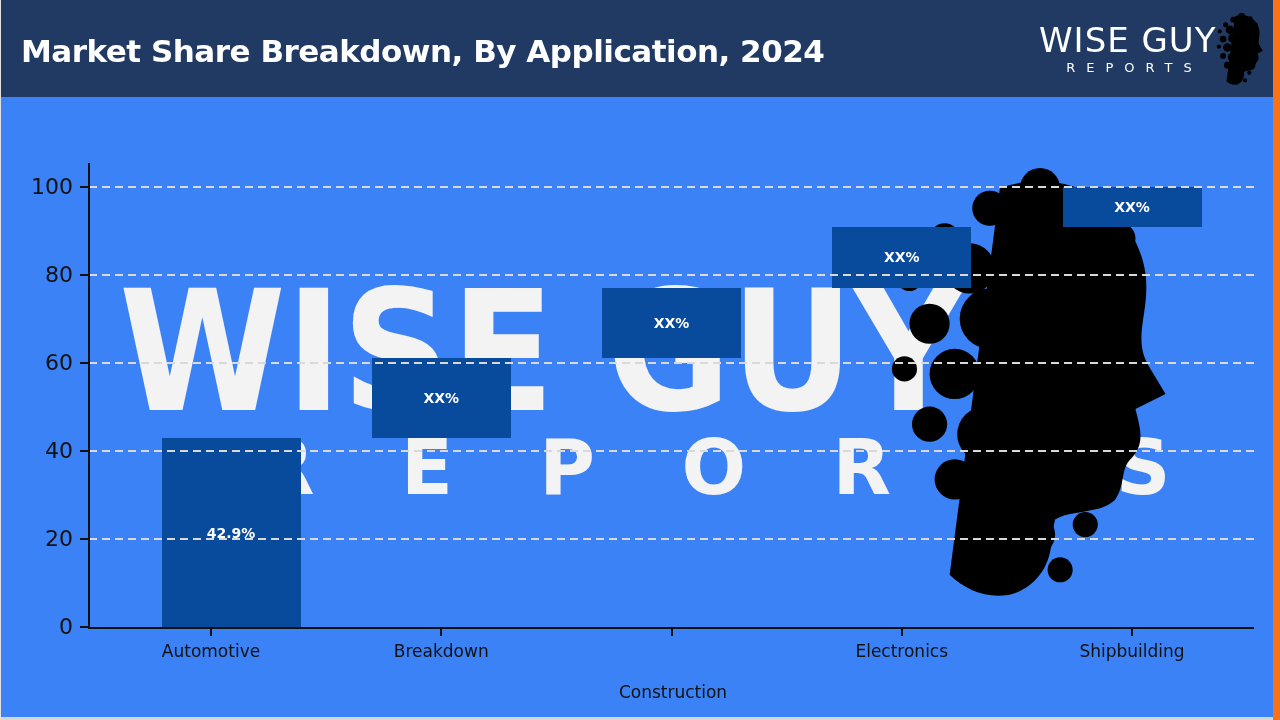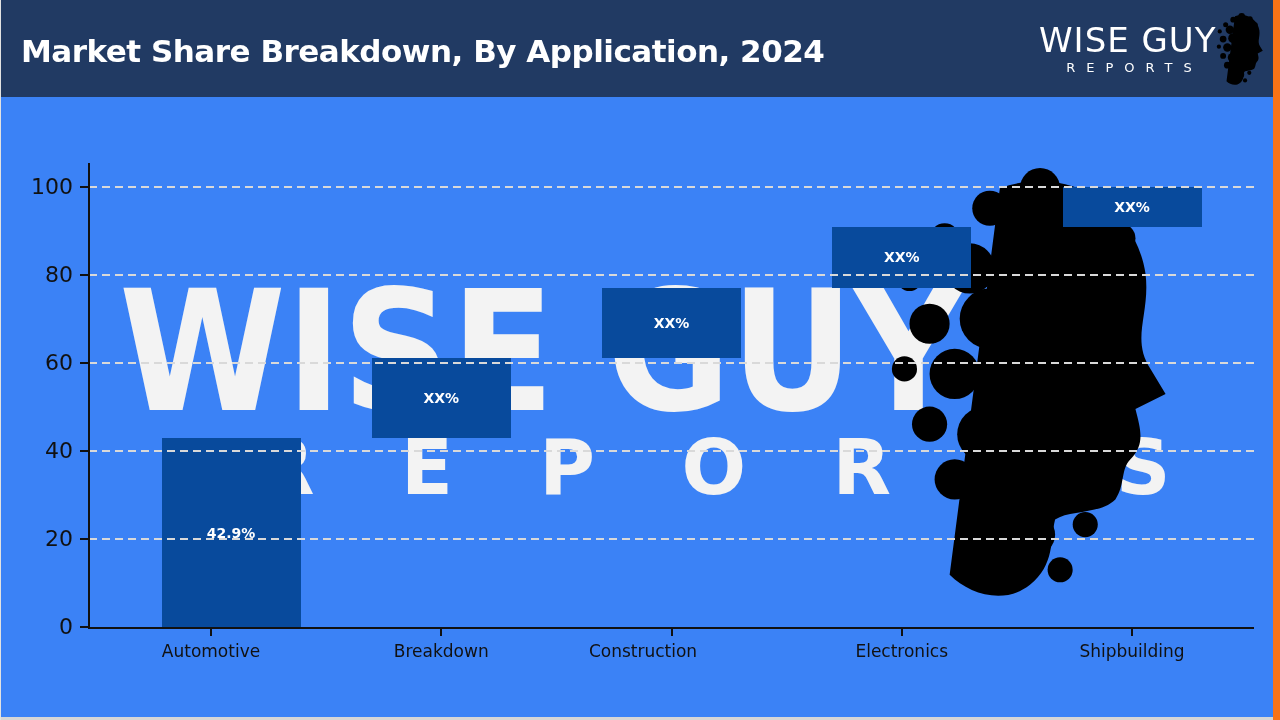--- a/index.html
+++ b/index.html
@@ -134,21 +134,21 @@
         <div class="ylabel" style="top: 352px;">60</div>
         <div class="ytick" style="top: 274px;"></div>
         <div class="ylabel" style="top: 264px;">80</div>
         <div class="ytick" style="top: 186px;"></div>
         <div class="ylabel" style="top: 176px;">100</div>
         <div class="xtick" style="left: 209px;"></div>
         <div class="xlabel" style="left: 100px;">Automotive</div>
         <div class="xtick" style="left: 439.25px;"></div>
         <div class="xlabel" style="left: 330.25px;">Breakdown</div>
         <div class="xtick" style="left: 669.5px;"></div>
-        <div class="xlabel" style="left: 532px;">Construction</div>
+        <div class="xlabel" style="left: 562px; margin-top: 41px;">Construction</div>
         <div class="xtick" style="left: 899.75px;"></div>
         <div class="xlabel" style="left: 790.75px;">Electronics</div>
         <div class="xtick" style="left: 1130px;"></div>
         <div class="xlabel" style="left: 1021px;">Shipbuilding</div>
       </div>
   </div>
 
   <div class="bottom-line"></div>
 </div>
 

